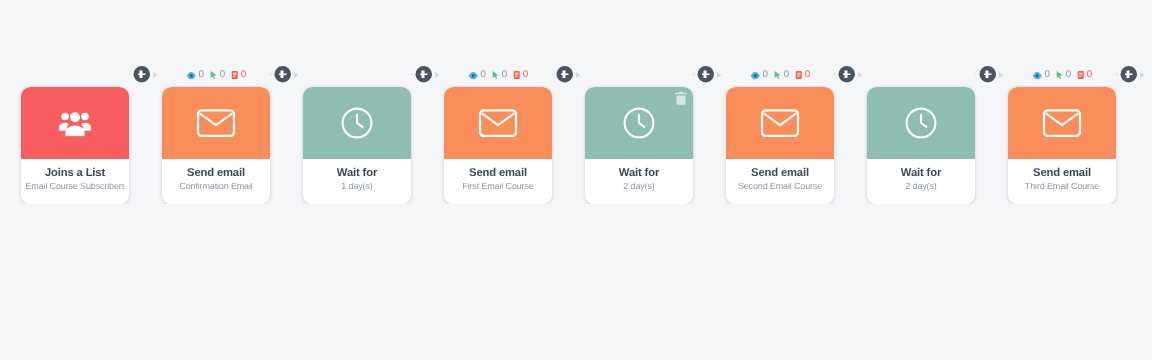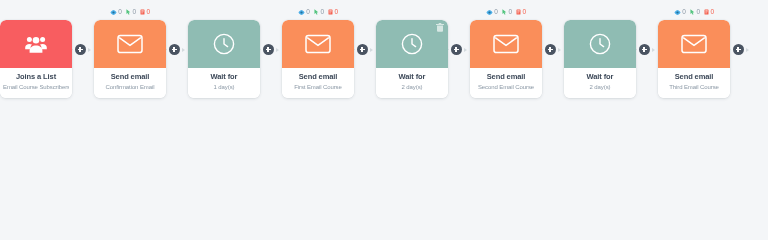--- a/index.html
+++ b/index.html
@@ -22,21 +22,22 @@
   }
 
   .flow-row {
     position: absolute;
     left: 0;
     top: 0;
     width: 768px;
     height: 136px;
     display: flex;
     flex-direction: row;
-    align-items: flex-start;
+    align-items: flex-end;
+    padding-left: 14px;
     box-sizing: border-box;
   }
 
   
   .node {
     position: relative;
     width: 72px;
     flex: 0 0 72px;
     margin-top: 6px;
   }

